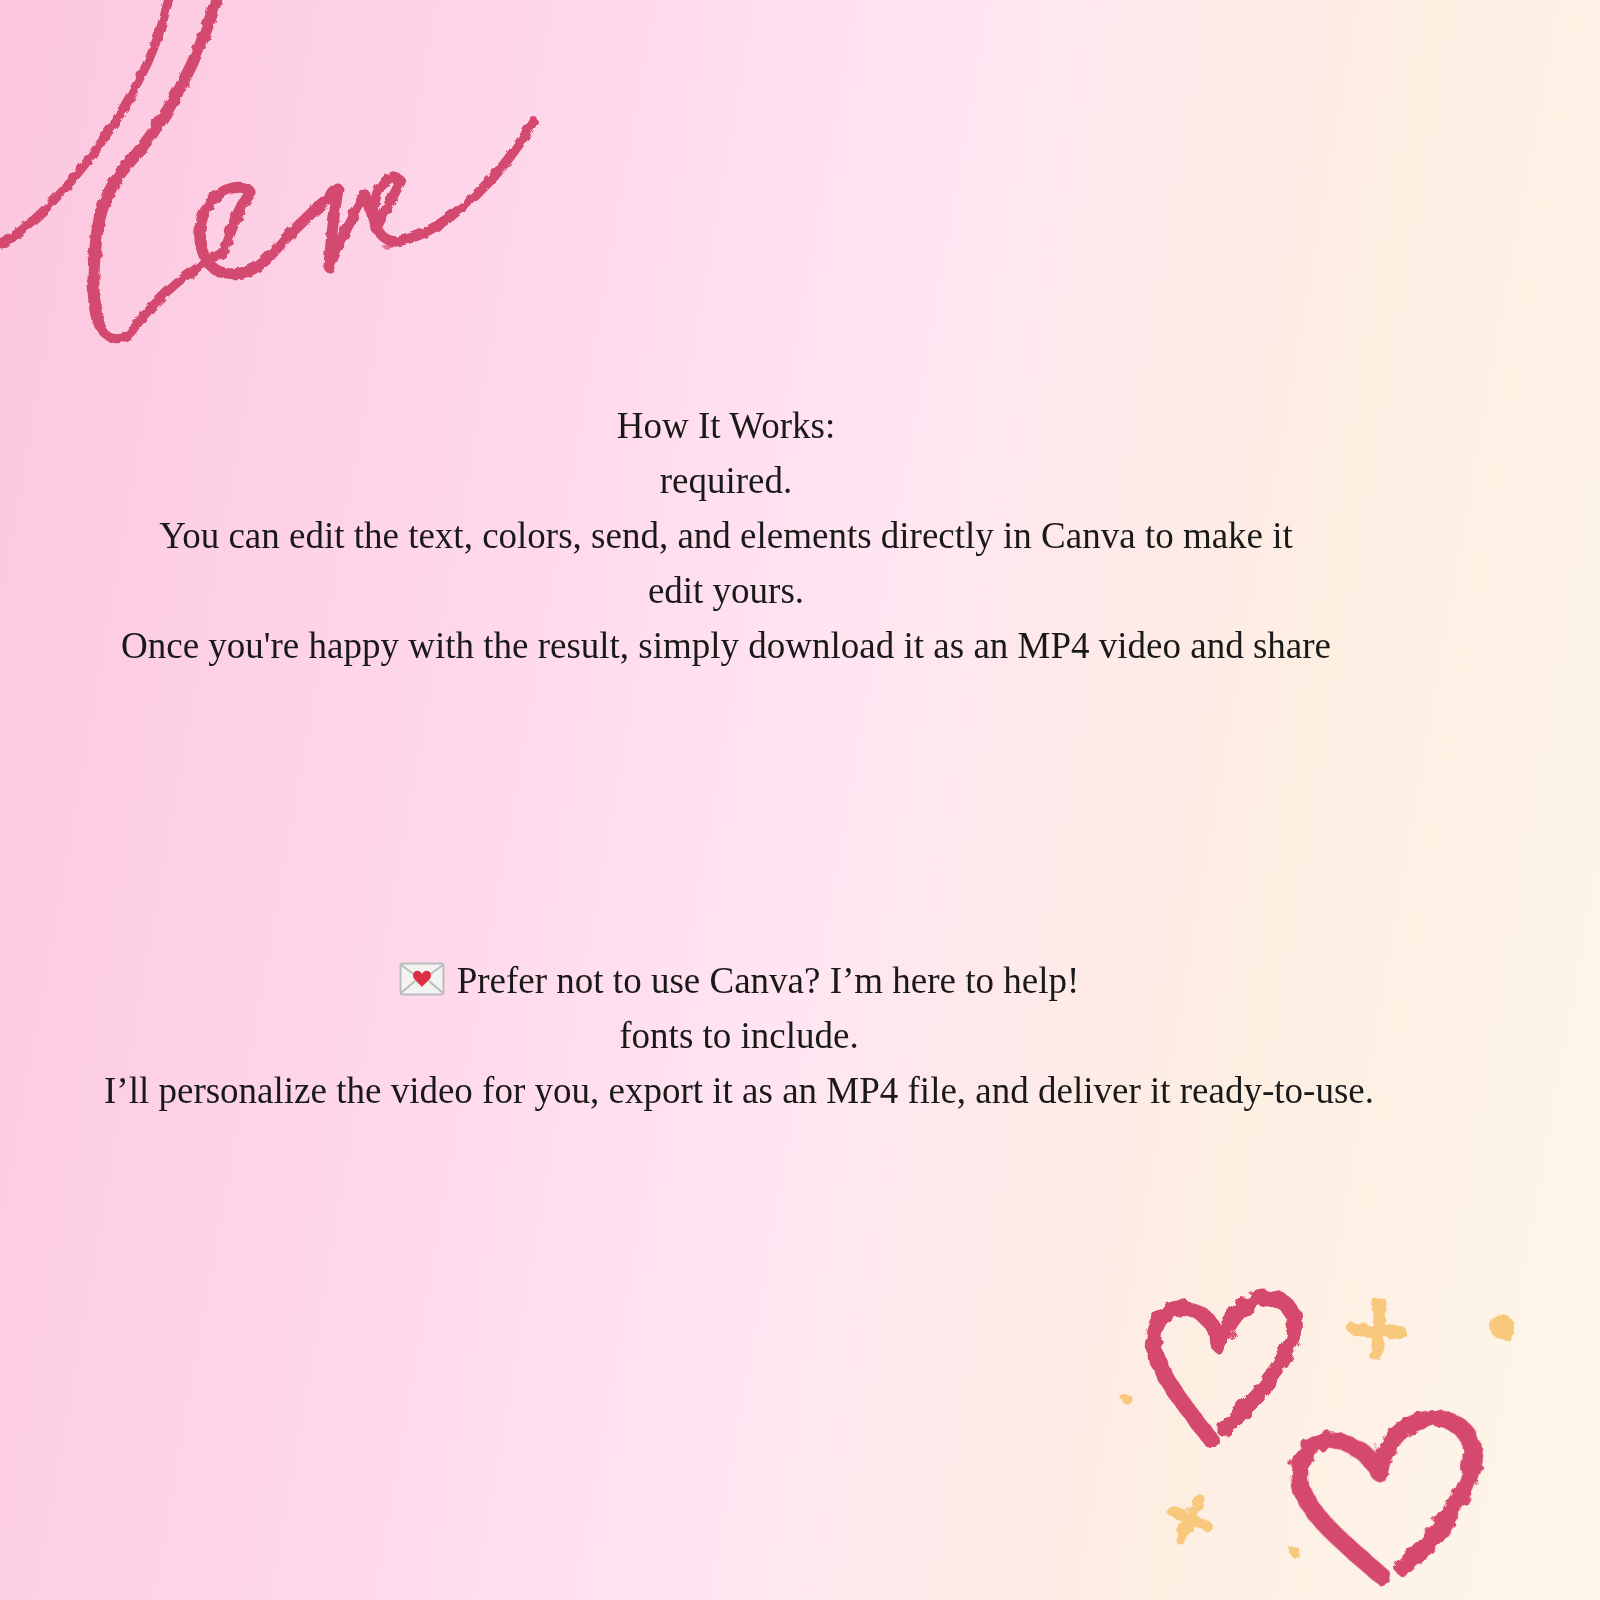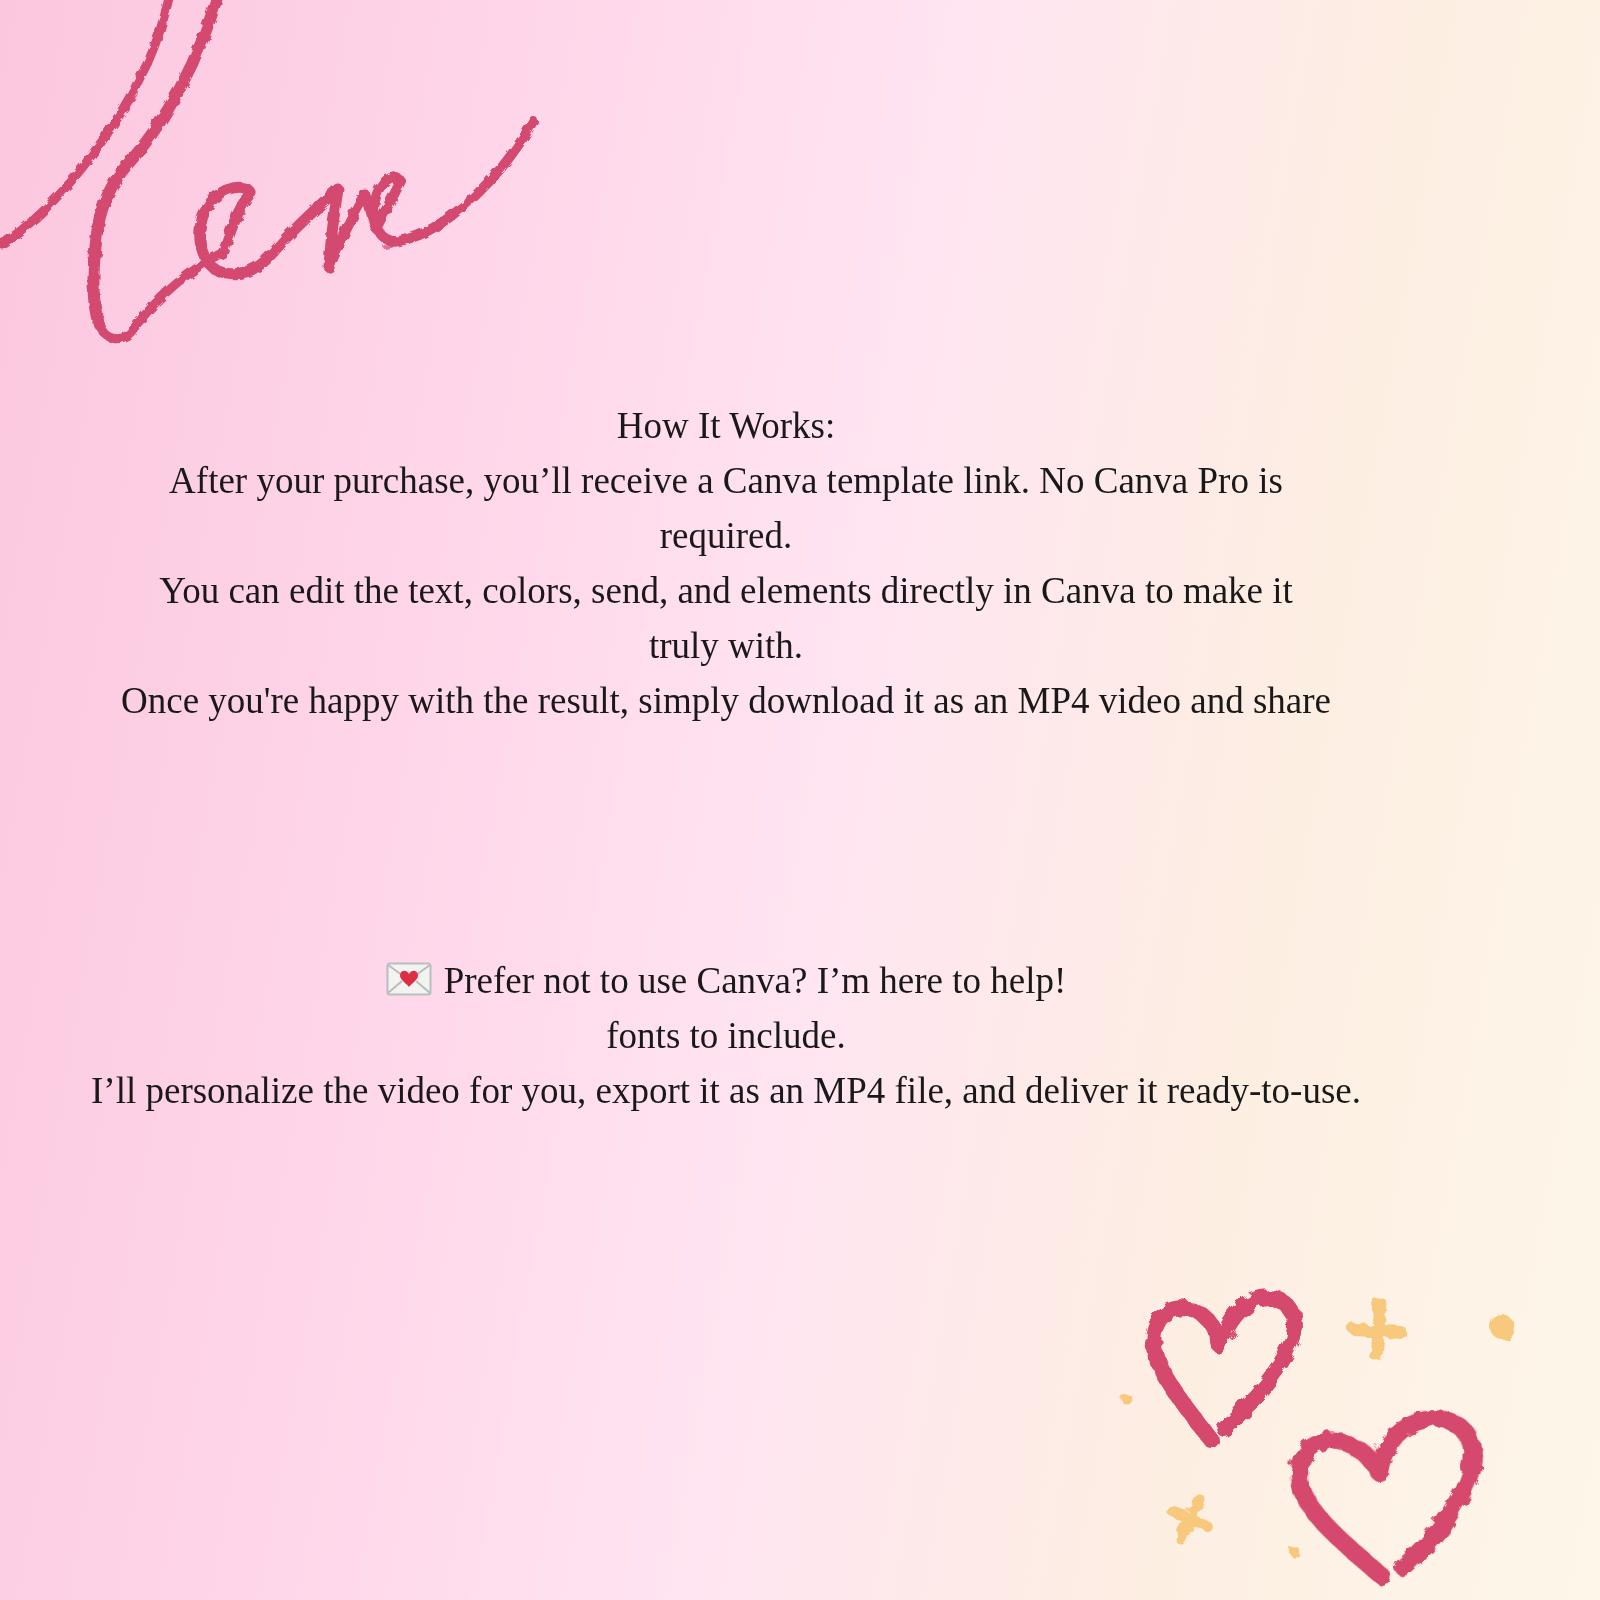--- a/index.html
+++ b/index.html
@@ -9,21 +9,21 @@
     font-family:"Liberation Serif", serif;
     color:#191919;
   }
   .decor-layer{position:absolute;left:0;top:0;width:1600px;height:1600px;pointer-events:none;}
   .text-block{
     position:absolute;left:0;width:1452px;text-align:center;
     font-size:37px;line-height:55px;font-weight:400;letter-spacing:0px;
   }
   .text-block div{white-space:nowrap;}
   #block-how{top:398px;}
-  #block-help{top:953px;}
+  #block-help{top:953px;padding-left:13px;}
   .h-line{font-weight:400;}
   .emoji-icon{display:inline-block;vertical-align:-4px;margin-right:12px;}
 </style>
 </head>
 <body>
 
 <svg class="decor-layer" viewBox="0 0 1600 1600" xmlns="http://www.w3.org/2000/svg">
   <defs>
     <filter id="roughScript" x="-30%" y="-30%" width="160%" height="160%">
       <feTurbulence type="fractalNoise" baseFrequency="0.12" numOctaves="2" seed="7" result="n"></feTurbulence>
@@ -61,24 +61,23 @@
     <g transform="translate(1190,1519) rotate(24)" fill="none" stroke-width="11" stroke-linecap="round">
       <path d="M 0,-22 L 0,22"></path>
         <path d="M -19,0 L 19,0"></path>
     </g>
     <ellipse cx="1295" cy="1552" rx="5" ry="7" transform="rotate(-20 1295 1552)" stroke="none"></ellipse>
   </g>
 </svg>
 
 <section class="text-block" id="block-how">
   <div class="h-line">How It Works:</div>
-  <div>After your purchase, you’ll receive a Canva template link. No Canva Pro is</div>
   <div>required.</div>
   <div>You can edit the text, colors, send, and elements directly in Canva to make it</div>
-  <div>truly with.</div>
+  <div>edit yours.</div>
   <div>Once you're happy with the result, simply download it as an MP4 video and share</div>
 </section>
 
 <section class="text-block" id="block-help">
   <div class="h-line">
     <svg class="emoji-icon" width="46" height="36" viewBox="0 0 46 36" xmlns="http://www.w3.org/2000/svg">
       <rect x="1.5" y="2.5" width="43" height="31" rx="2.5" fill="#f3f3f1" stroke="#b9bdbd" stroke-width="2"></rect>
       <path d="M 2,4 L 23,19 L 44,4" fill="none" stroke="#b9bdbd" stroke-width="2"></path>
       <path d="M 2,32 L 16,20 M 44,32 L 30,20" fill="none" stroke="#b9bdbd" stroke-width="2"></path>
       <path transform="translate(23,17)" fill="#dd2e44" d="M 0,9 C -2,6 -9,2 -9,-2.5 C -9,-7 -4.5,-8.5 -1.5,-6 C -0.5,-5.2 0,-4.2 0,-3.5 C 0,-4.2 0.5,-5.2 1.5,-6 C 4.5,-8.5 9,-7 9,-2.5 C 9,2 2,6 0,9 Z"></path>

